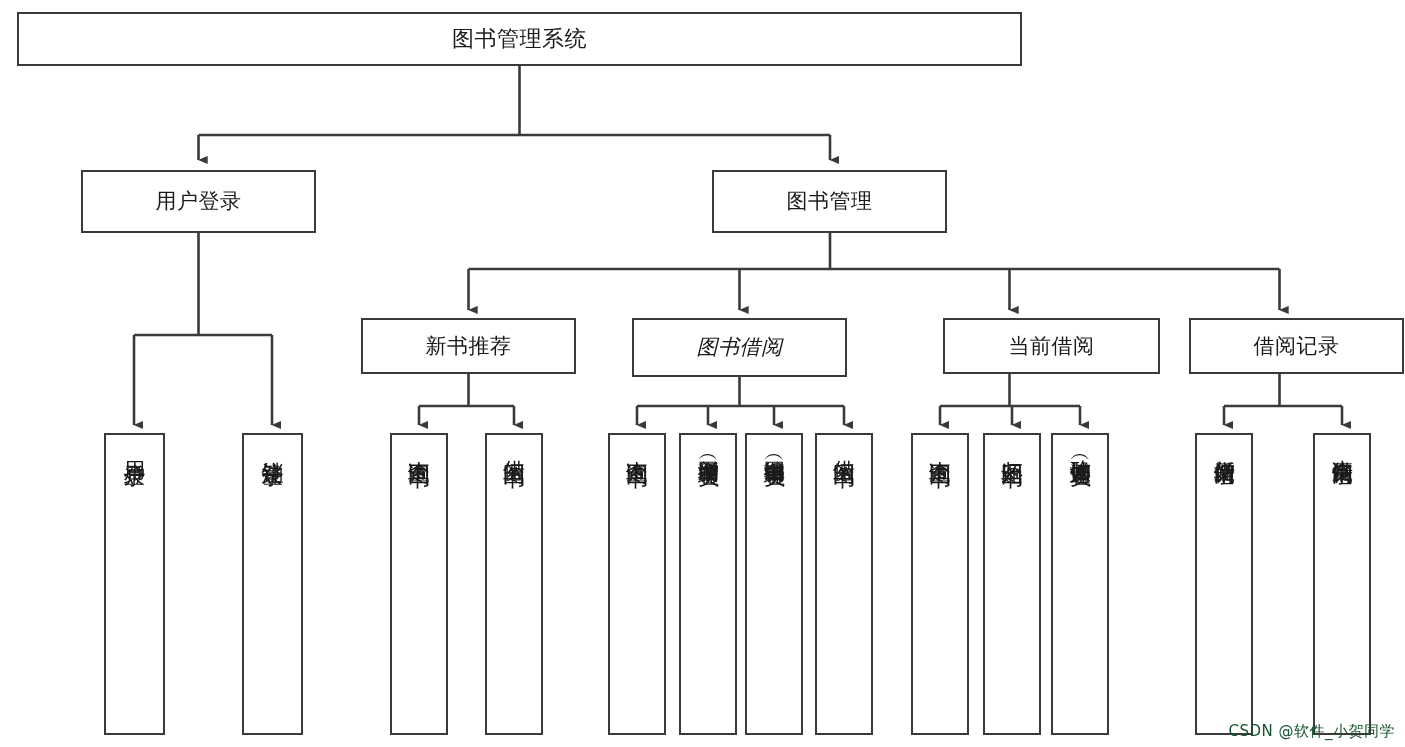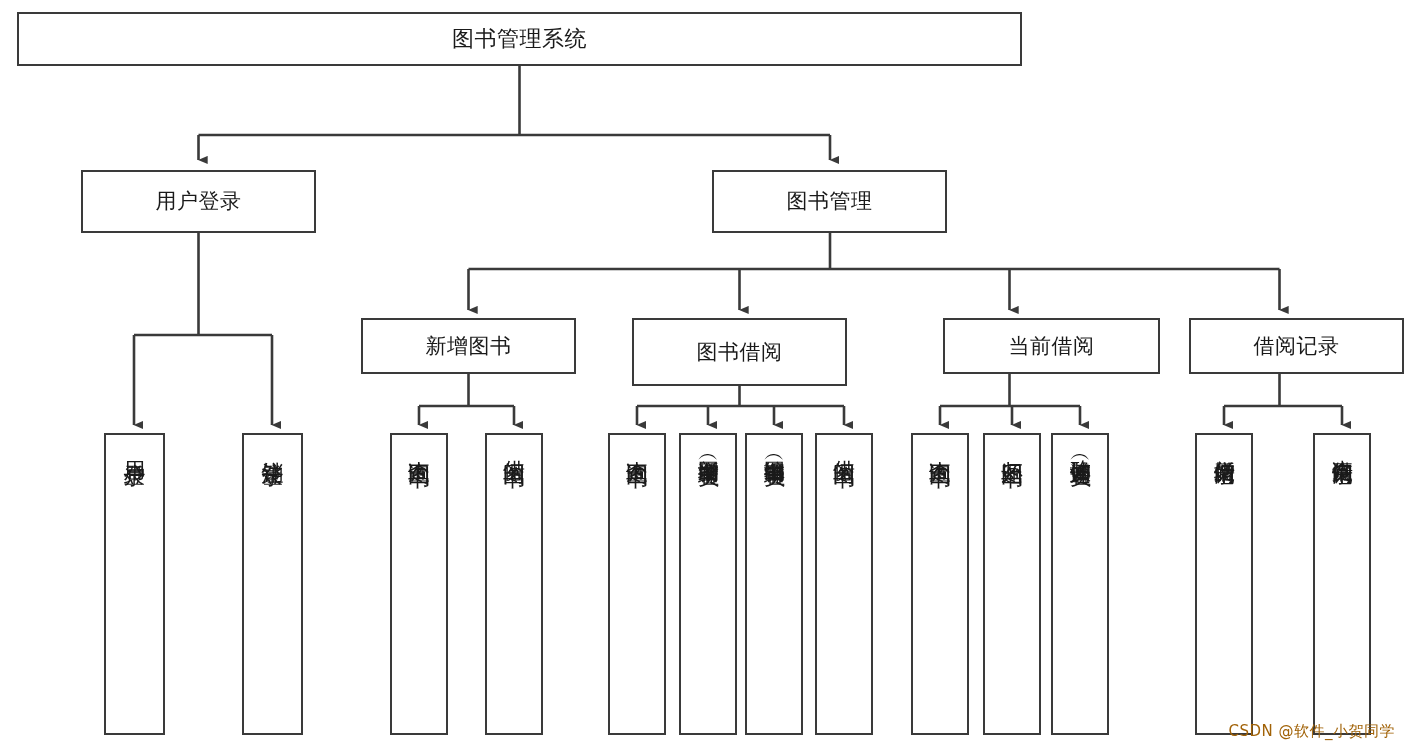--- a/index.html
+++ b/index.html
@@ -66,21 +66,21 @@
   }
   .node.vert.tall .node-label {
     font-size: 21px;
     letter-spacing: 1px;
   }
   #watermark {
     position: absolute;
     right: 10px;
     bottom: 6px;
     font-size: 15px;
-    color: #a16207;
+    color: #14532d;
     letter-spacing: 0.5px;
     user-select: none;
     white-space: nowrap;
   }
 </style>
 </head>
 <body>
 
 <div id="diagram-root">
 
@@ -139,23 +139,23 @@
   </div>
 
   <div class="node horiz" style="left:81px; top:170px; width:235px; height:63px;">
     <span class="node-label">用户登录</span>
   </div>
   <div class="node horiz" style="left:712px; top:170px; width:235px; height:63px;">
     <span class="node-label">图书管理</span>
   </div>
 
   <div class="node horiz" style="left:361px; top:318px; width:215px; height:56px;">
-    <span class="node-label">新增图书</span>
-  </div>
-  <div class="node horiz" style="left:632px; top:318px; width:215px; height:68px;">
+    <span class="node-label">新书推荐</span>
+  </div>
+  <div class="node horiz" style="left:632px; top:318px; width:215px; height:59px;font-style:italic;">
     <span class="node-label">图书借阅</span>
   </div>
   <div class="node horiz" style="left:943px; top:318px; width:217px; height:56px;">
     <span class="node-label">当前借阅</span>
   </div>
   <div class="node horiz" style="left:1172px; top:318px; width:215px; height:56px;margin-left:17px;">
     <span class="node-label">借阅记录</span>
   </div>
 
   <div class="node vert" style="left:104px; top:433px; width:61px; height:302px;">

